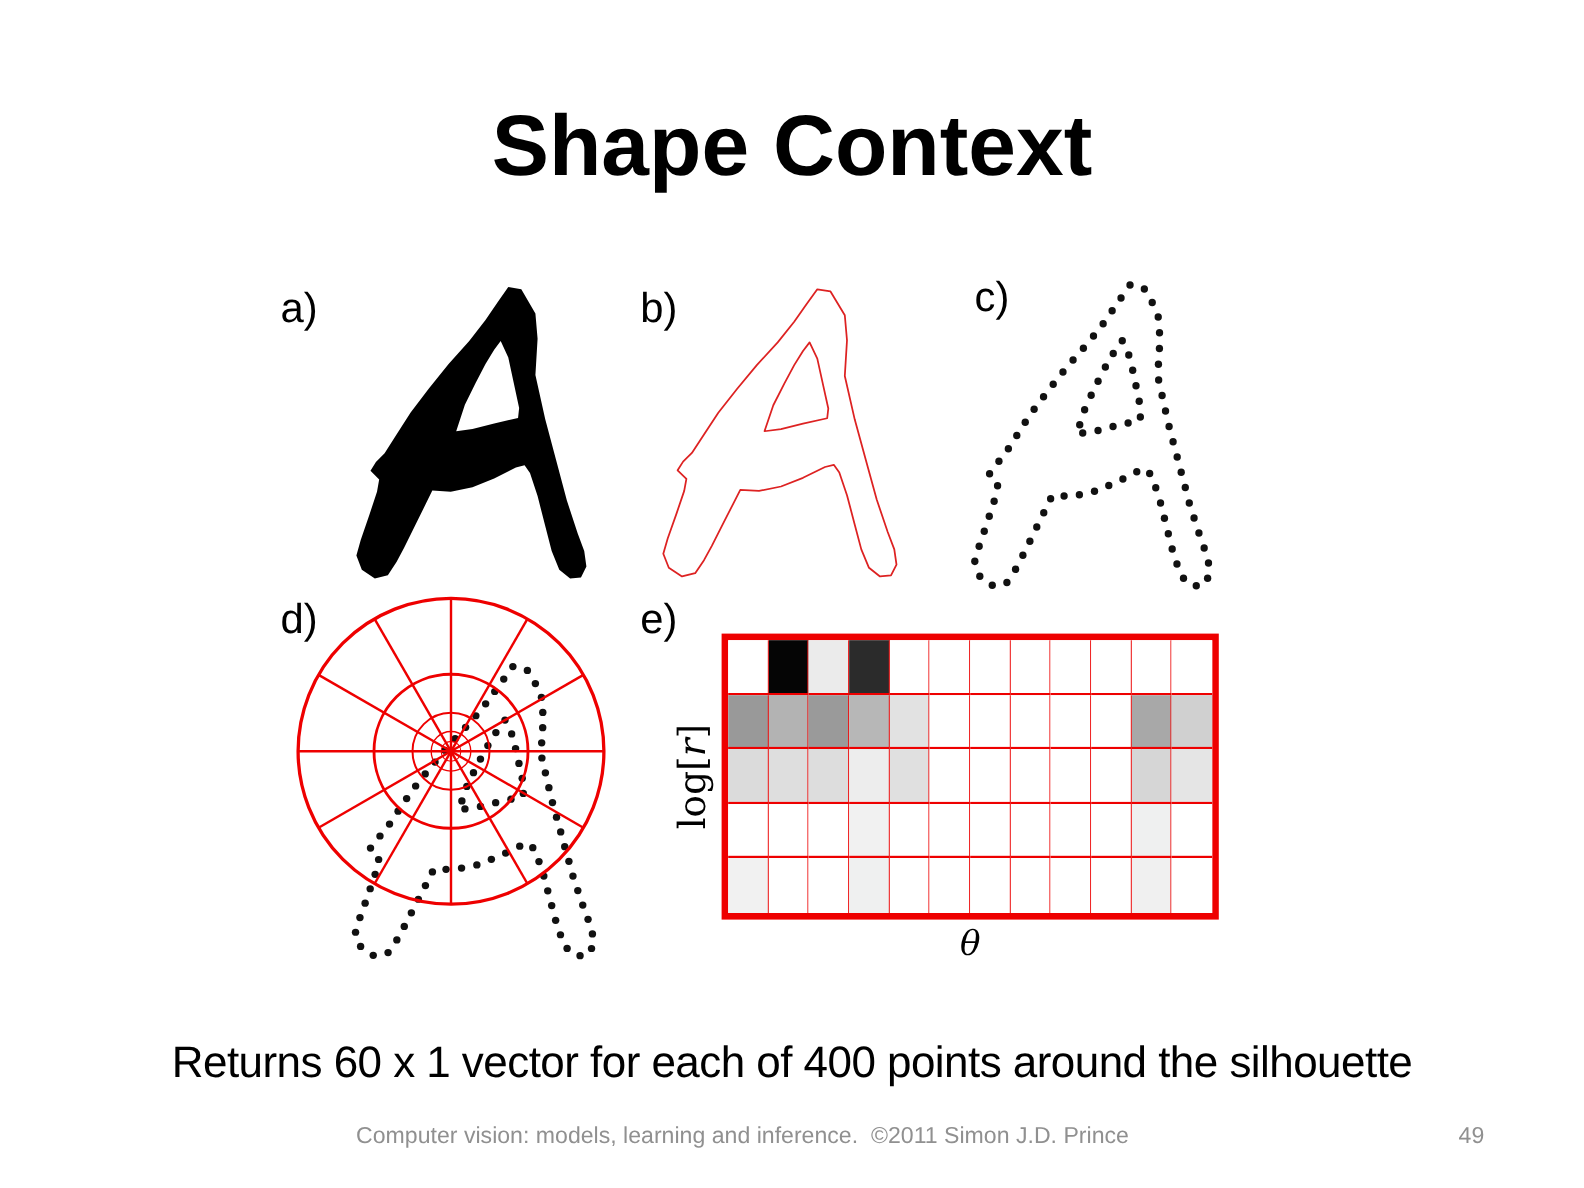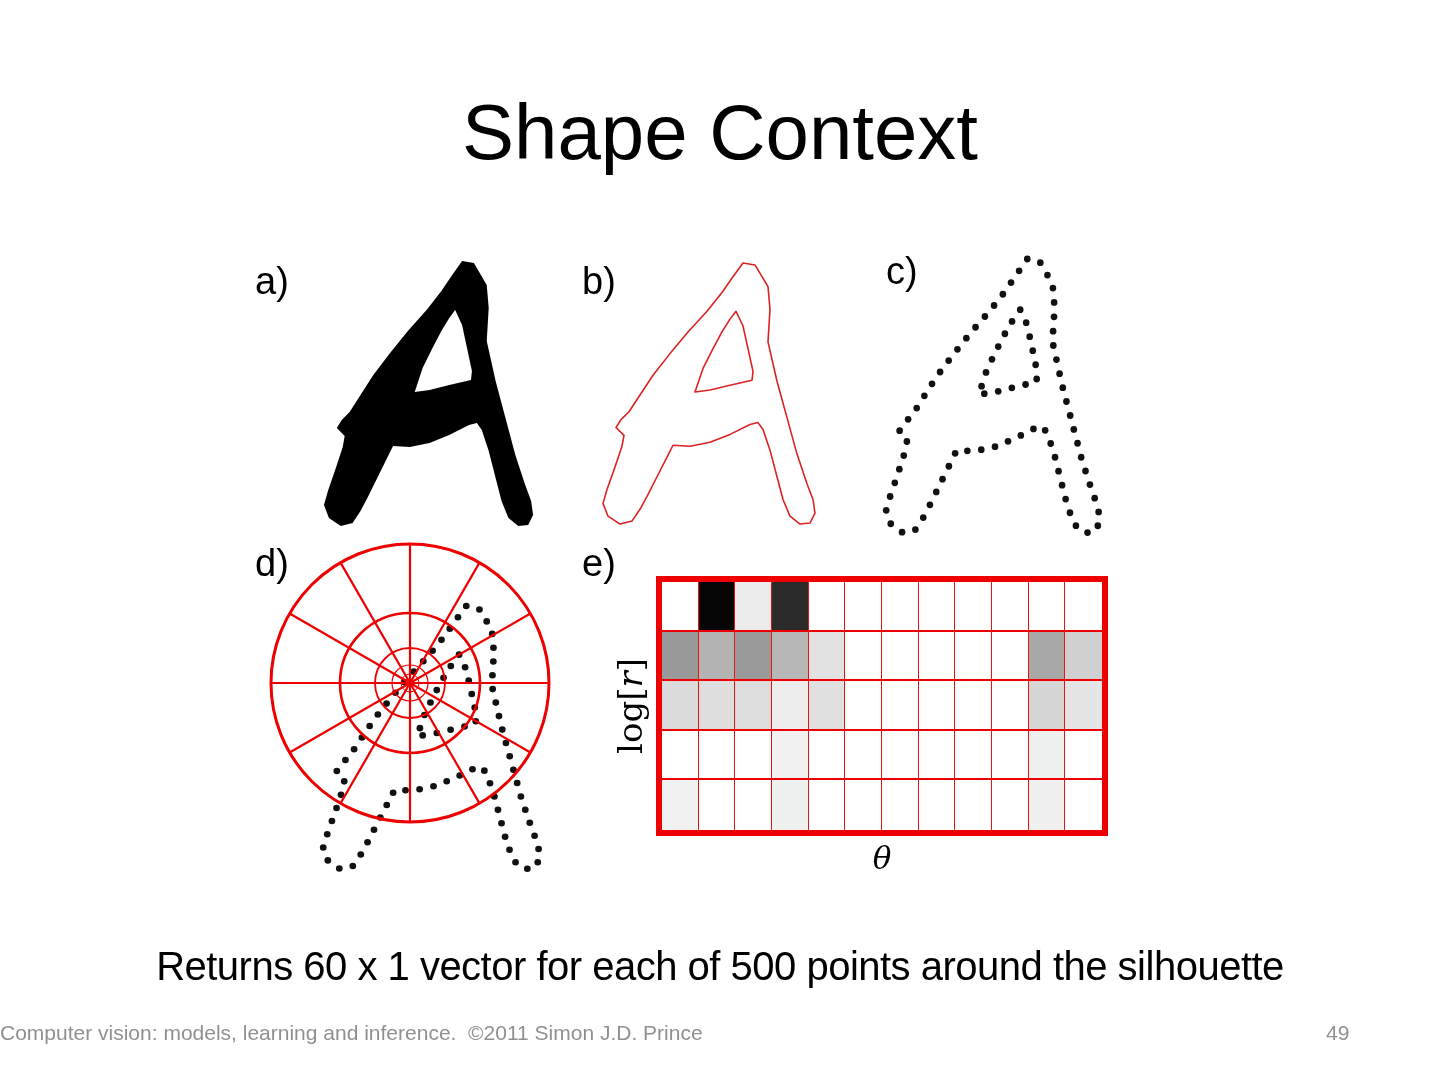--- a/index.html
+++ b/index.html
@@ -1,19 +1,19 @@
 <!DOCTYPE html>
 <html><head>
 <meta charset="utf-8">
 <style>
   html,body{margin:0;padding:0;background:#ffffff;}
   .slide{position:relative;width:1440px;height:1080px;background:#ffffff;overflow:hidden;
          font-family:"Liberation Sans",sans-serif;}
   .title{position:absolute;left:0;top:92px;width:100%;text-align:center;
-         font-size:78px;font-weight:400;color:#000;line-height:1.05;}
+         font-size:78px;font-weight:700;color:#000;line-height:1.05;}
   .panel-label{position:absolute;font-size:38px;color:#000;line-height:1;}
   .lbl-a{left:255px;top:262px;}
   .lbl-b{left:582px;top:262px;}
   .lbl-c{left:886px;top:252px;}
   .lbl-d{left:255px;top:544px;}
   .lbl-e{left:582px;top:544px;}
   svg.panel{position:absolute;overflow:visible;}
   #svg-a{left:323px;top:260px;width:217px;height:270px;}
   #svg-b{left:602px;top:262px;width:220px;height:266px;}
   #svg-c{left:885px;top:258px;width:222px;height:279px;}
@@ -24,21 +24,21 @@
   .hist-cell{border-right:1.5px solid #ee1111;border-bottom:2px solid #ee0000;}
   .hist-cell.lc{border-right:none;}
   .hist-cell.lr{border-bottom:none;}
   .ylabel{position:absolute;left:630px;top:706px;transform:translate(-50%,-50%) rotate(-90deg);
           font-family:"DejaVu Serif",serif;font-size:34px;color:#000;white-space:nowrap;}
   .ylabel i{font-family:"DejaVu Serif",serif;}
   .xlabel{position:absolute;left:882px;top:858px;transform:translate(-50%,-50%);
           font-family:"DejaVu Serif",serif;font-size:31px;font-style:italic;color:#000;}
   .caption{position:absolute;left:0;top:944px;width:100%;text-align:center;
            font-size:40px;color:#000;letter-spacing:-0.5px;line-height:1.1;}
-  .footer{position:absolute;left:0;right:90px;top:1021px;text-align:left;
+  .footer{position:absolute;left:0;right:90px;top:1021px;text-align:center;
           font-size:21px;color:#909090;white-space:pre;}
   .pagenum{position:absolute;left:1326px;top:1021px;font-size:21px;color:#909090;}
 </style>
 </head>
 <body>
 
 <div class="slide">
 
   <div class="title">Shape Context</div>
 
@@ -307,19 +307,19 @@
       <div class="hist-cell lr" style="background: rgb(255, 255, 255);"></div>
       <div class="hist-cell lr" style="background: rgb(255, 255, 255);"></div>
       <div class="hist-cell lr" style="background: rgb(240, 240, 240);"></div>
       <div class="hist-cell lc lr" style="background: rgb(255, 255, 255);"></div>
     </div>
 
   <div class="ylabel"><span>log[</span><i>r</i><span>]</span></div>
 
   <div class="xlabel">θ</div>
 
-  <div class="caption">Returns 60 x 1 vector for each of 500 points around the silhouette</div>
+  <div class="caption">Returns 60 x 1 vector for each of 400 points around the silhouette</div>
 
   <div class="footer">Computer vision: models, learning and inference.  ©2011 Simon J.D. Prince</div>
 
   <div class="pagenum">49</div>
 
 </div>
 
 </body></html>

